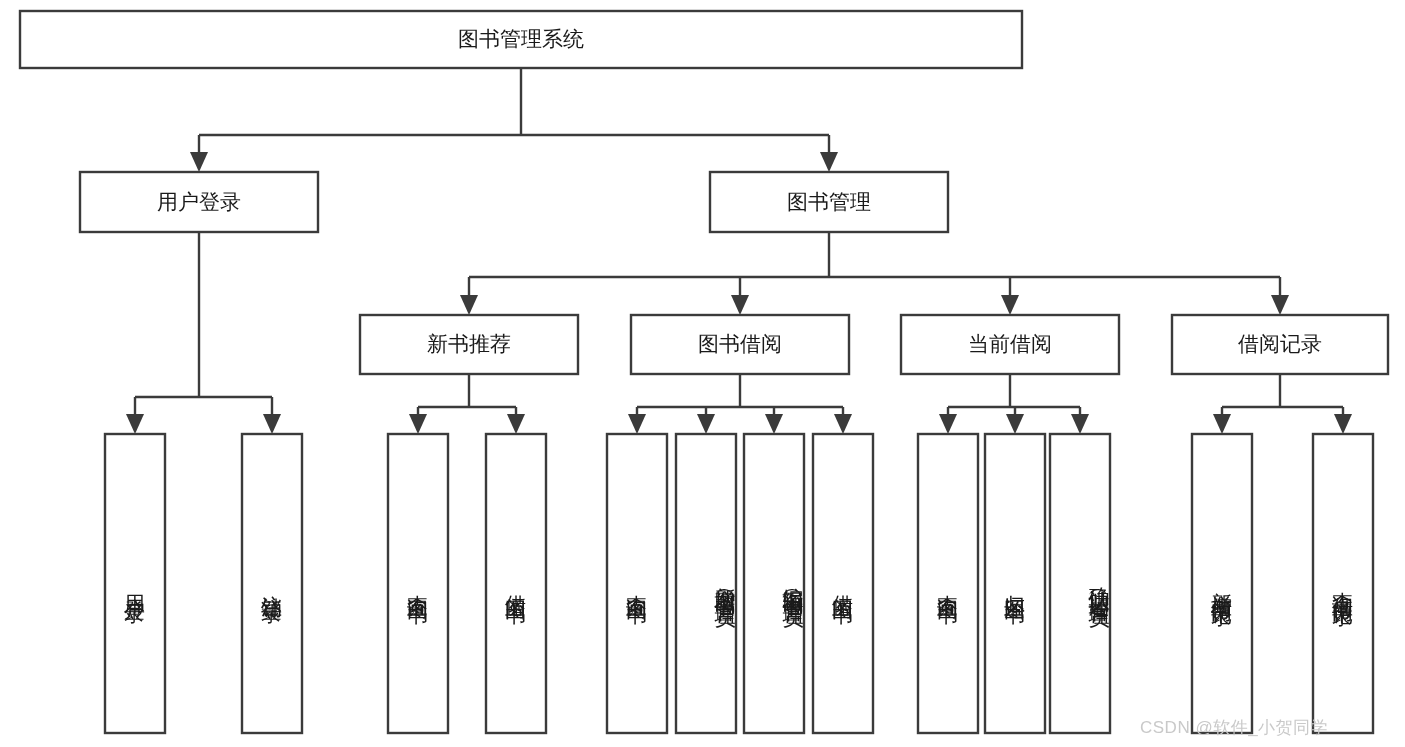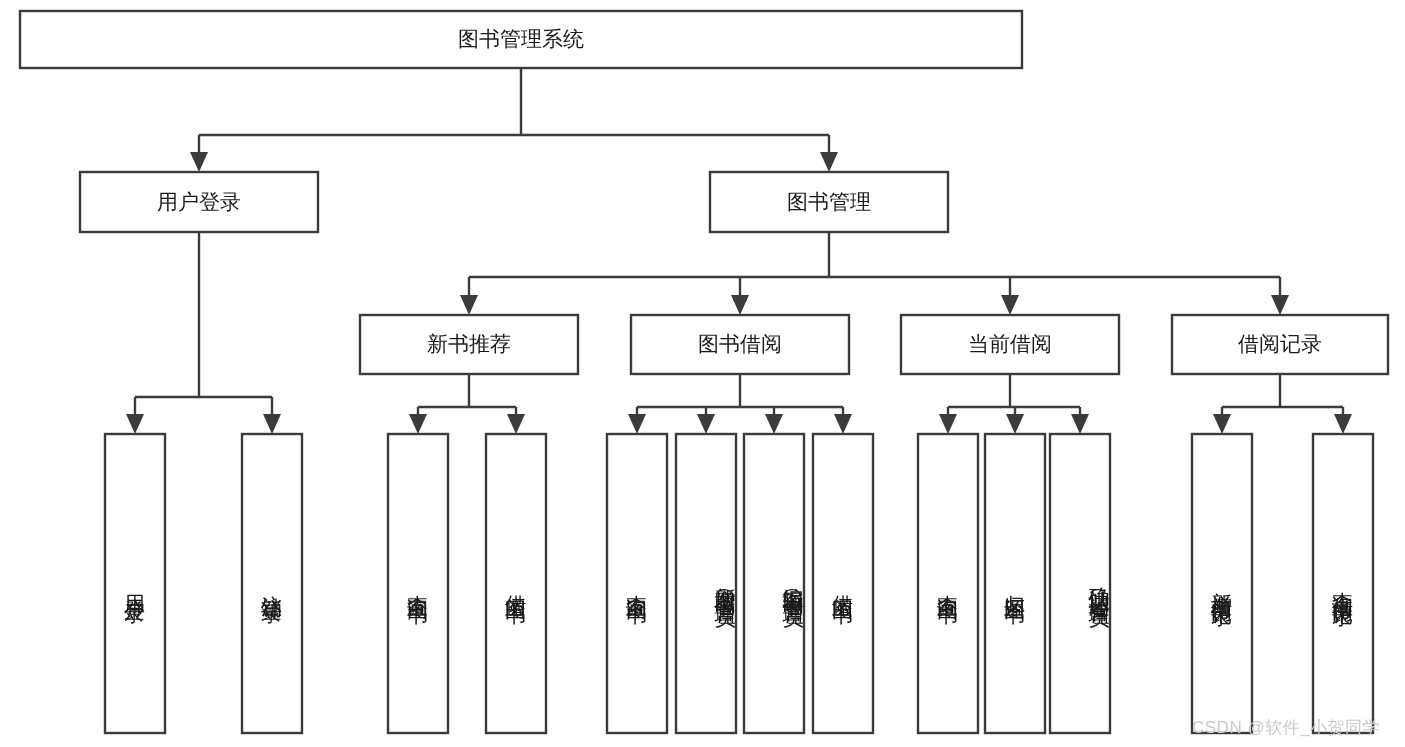--- a/index.html
+++ b/index.html
@@ -174,15 +174,15 @@
       <div class="leaf-label" style="left: 676px; top: 446px; width: 60px; height: 275px; align-items: flex-start;">新增图书（管理员）</div>
       <div class="leaf-label" style="left: 744px; top: 446px; width: 60px; height: 275px; align-items: flex-start;">编辑图书（管理员）</div>
       <div class="leaf-label" style="left: 813px; top: 446px; width: 60px; height: 275px; align-items: center;">借阅图书</div>
       <div class="leaf-label" style="left: 918px; top: 446px; width: 60px; height: 275px; align-items: center;">查询图书</div>
       <div class="leaf-label" style="left: 985px; top: 446px; width: 60px; height: 275px; align-items: center;">归还图书</div>
       <div class="leaf-label" style="left: 1050px; top: 446px; width: 60px; height: 275px; align-items: flex-start;">确认归还（管理员）</div>
       <div class="leaf-label" style="left: 1192px; top: 446px; width: 60px; height: 275px; align-items: center;">新增借阅记录</div>
       <div class="leaf-label" style="left: 1313px; top: 446px; width: 60px; height: 275px; align-items: center;">查询借阅记录</div>
     </div>
 
-  <div class="watermark" style="left: 1192px; top: 716px;">CSDN @软件_小贺同学</div>
+  <div class="watermark" style="left: 1140px; top: 716px;">CSDN @软件_小贺同学</div>
 
 </div>
 
 </body></html>

